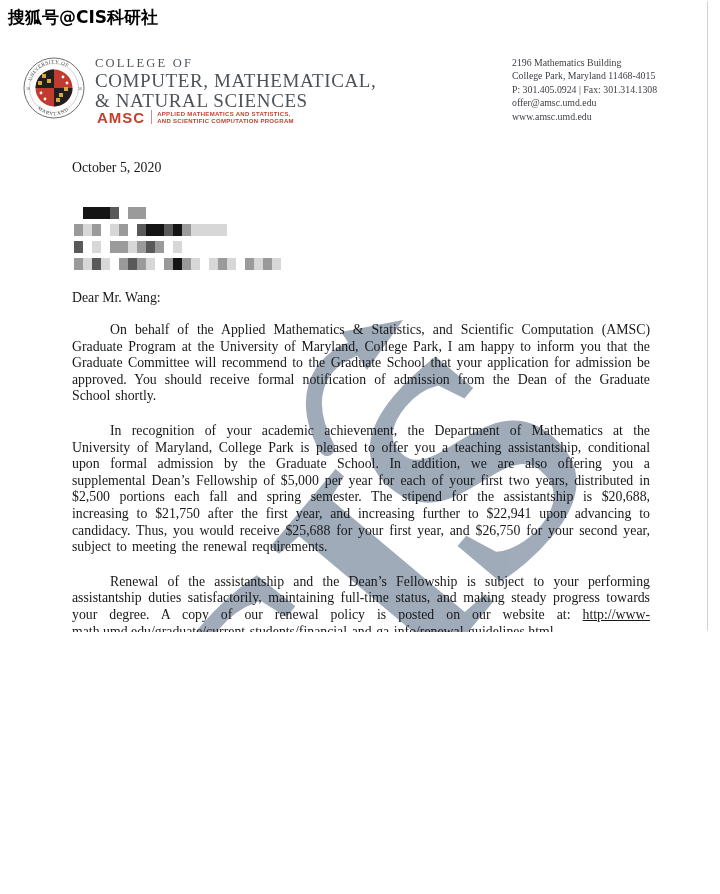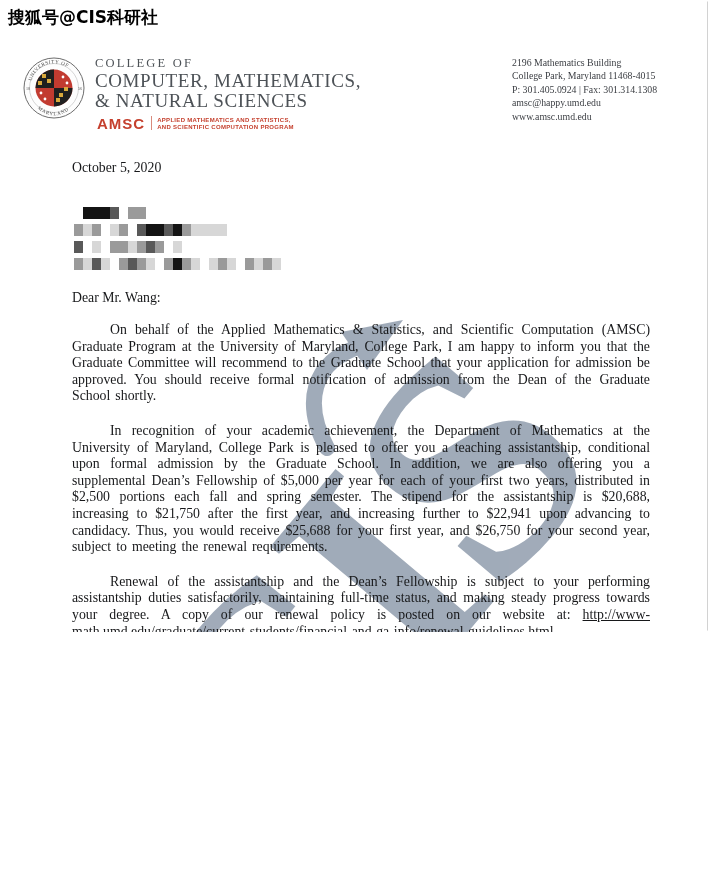--- a/index.html
+++ b/index.html
@@ -21,21 +21,21 @@
     font-size:315px; letter-spacing:-8px; line-height:1;
     color:#94a0b0; opacity:.88; white-space:nowrap; user-select:none;
   }
   .watermark-arrow{position:absolute; left:295px; top:306px; z-index:0; opacity:.88;}
   
   .letterhead{position:absolute; left:0; top:54px; width:720px; z-index:2;}
   .seal{position:absolute; left:23px; top:3px;}
   .college-name{position:absolute; left:95px; top:2px; color:#4d5257;}
   .college-line1{font-size:12.5px; letter-spacing:2.2px;}
   .college-line2,.college-line3{font-size:19px; letter-spacing:.6px; line-height:19.5px;}
-  .program-row{position:absolute; left:97px; top:62px; display:flex; align-items:flex-start;}
+  .program-row{position:absolute; left:97px; top:56px; display:flex; align-items:flex-start;}
   .amsc{font-family:"Liberation Sans", sans-serif; font-weight:bold; font-size:15px;
         letter-spacing:1px; color:#c5402e; line-height:15px;}
   .program-divider{width:1px; height:14px; background:#d98a7c; margin:0 5px 0 6px;}
   .program-name{font-family:"Liberation Sans", sans-serif; font-weight:bold;
         font-size:6px; letter-spacing:.3px; color:#c5402e; line-height:7px; padding-top:1px;}
   .contact{position:absolute; left:512px; top:2px; font-size:9.8px; line-height:13.4px; color:#3a3d42;}
   
   .letter-flow{position:absolute; left:72px; top:160px; width:578px; z-index:1;}
   .letter-flow p{margin:0;}
   .date{font-size:13.8px; margin:0 0 31px 0 !important;}
@@ -92,38 +92,38 @@
       </text>
       <text font-size="5" fill="#444" letter-spacing="0.8" font-family="Liberation Serif, serif">
         <textPath href="#sealArcBottom" startOffset="30%">MARYLAND</textPath>
       </text>
       <text x="5" y="33" font-size="4" fill="#555" text-anchor="middle">18</text>
       <text x="57" y="33" font-size="4" fill="#555" text-anchor="middle">56</text>
     </svg>
 
     <div class="college-name">
       <div class="college-line1">COLLEGE OF</div>
-      <div class="college-line2">COMPUTER, MATHEMATICS,</div>
+      <div class="college-line2">COMPUTER, MATHEMATICAL,</div>
       <div class="college-line3">&amp; NATURAL SCIENCES</div>
     </div>
 
     <div class="program-row">
       <span class="amsc">AMSC</span>
       <span class="program-divider"></span>
       <span class="program-name">
         <div>APPLIED MATHEMATICS AND STATISTICS,</div>
         <div>AND SCIENTIFIC COMPUTATION PROGRAM</div>
       </span>
     </div>
 
     <div class="contact">
       <div>2196  Mathematics Building</div>
       <div>College Park, Maryland 11468-4015</div>
       <div>P: 301.405.0924  |  Fax: 301.314.1308</div>
-      <div>amsc@happy.umd.edu</div>
+      <div>offer@amsc.umd.edu</div>
       <div>www.amsc.umd.edu</div>
     </div>
   </div>
 
   <div class="letter-flow">
     <p class="date">October 5, 2020</p>
 
     <div class="redaction">
         <div class="mosaic-row"><span class="cell s0" style="width: 9px;"></span><span class="cell s4" style="width: 9px;"></span><span class="cell s4" style="width: 9px;"></span><span class="cell s4" style="width: 9px;"></span><span class="cell s3" style="width: 9px;"></span><span class="cell s0" style="width: 9px;"></span><span class="cell s2" style="width: 9px;"></span><span class="cell s2" style="width: 9px;"></span></div>
         <div class="mosaic-row"><span class="cell s2" style="width: 9px;"></span><span class="cell s1" style="width: 9px;"></span><span class="cell s2" style="width: 9px;"></span><span class="cell s0" style="width: 9px;"></span><span class="cell s1" style="width: 9px;"></span><span class="cell s2" style="width: 9px;"></span><span class="cell s0" style="width: 9px;"></span><span class="cell s3" style="width: 9px;"></span><span class="cell s4" style="width: 9px;"></span><span class="cell s4" style="width: 9px;"></span><span class="cell s3" style="width: 9px;"></span><span class="cell s4" style="width: 9px;"></span><span class="cell s2" style="width: 9px;"></span><span class="cell s1" style="width: 9px;"></span><span class="cell s1" style="width: 9px;"></span><span class="cell s1" style="width: 9px;"></span><span class="cell s1" style="width: 9px;"></span></div>

